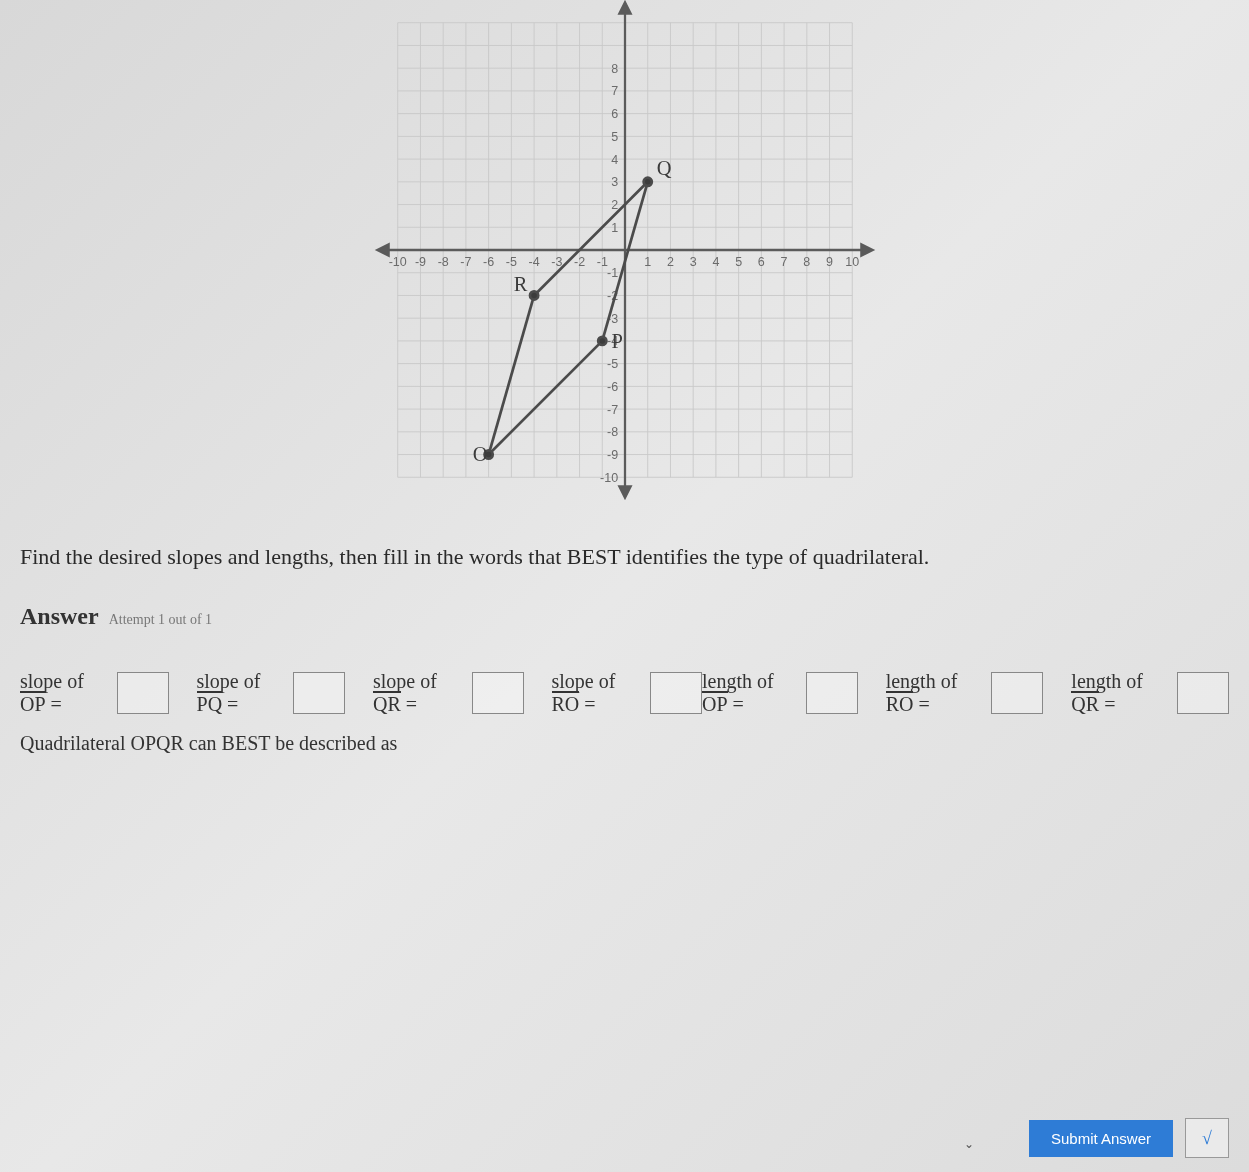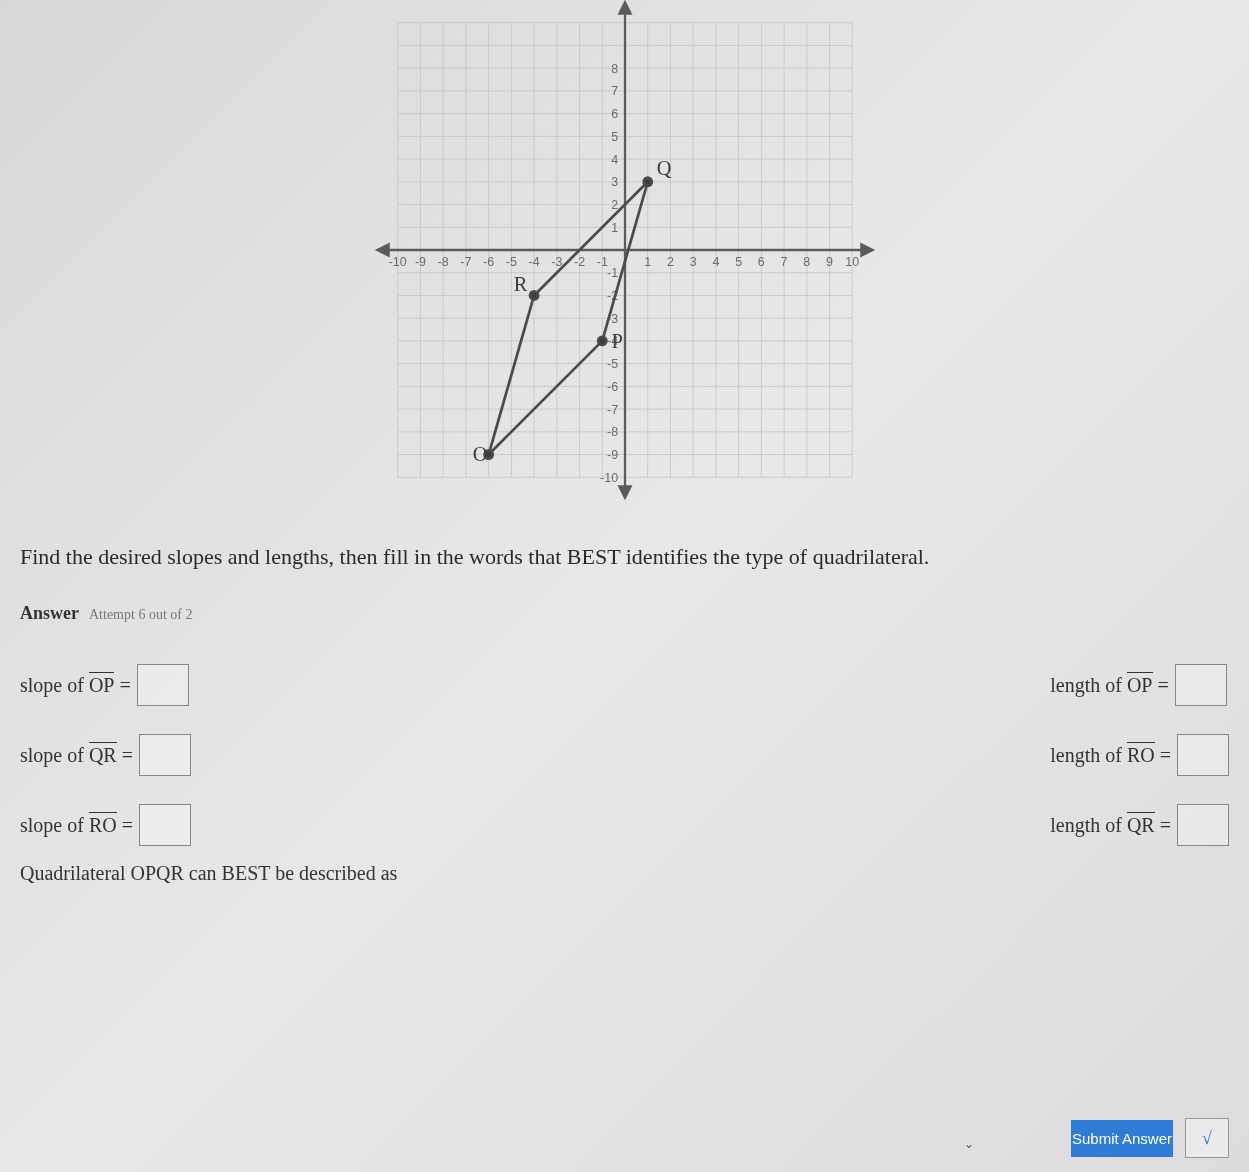--- a/index.html
+++ b/index.html
@@ -24,30 +24,30 @@
       color: #2a2a2a;
       margin: 40px 20px 5px 20px;
       line-height: 1.5;
     }
     .answer-section {
       margin: 30px 20px;
     }
     .answer-header {
       color: #333;
     }
-    .answer-header .bold { font-weight: bold; font-size: 18px; }
+    .answer-header .bold { font-weight: bold; font-size: 24px; }
     .answer-header .attempt { color: #777; font-size: 14px; margin-left: 6px; }
     .columns {
       display: flex;
       justify-content: space-between;
       margin-top: 40px;
     }
     .col-left, .col-right {
       display: flex;
-      flex-direction: column;
+      flex-direction: row;
       gap: 28px;
       justify-content: center;
     }
     .row {
       display: flex;
       align-items: center;
       gap: 6px;
     }
     .row-label {
       font-size: 20px;
@@ -82,21 +82,21 @@
       right: 20px;
       bottom: 14px;
       display: flex;
       gap: 12px;
       align-items: center;
     }
     .submit-btn {
       background: #2e7cd6;
       color: #fff;
       border: none;
-      padding: 10px 1px;
+      padding: 10px 22px;
       font-size: 15px;
       font-family: Arial, sans-serif;
       cursor: pointer;
     }
     .sqrt-btn {
       width: 44px;
       height: 40px;
       border: 1.5px solid #999;
       background: rgba(255,255,255,0.4);
       display: flex;
@@ -235,27 +235,31 @@
         </g>
     </g>
   </svg>
 </div>
 
 <div class="instruction">Find the desired slopes and lengths, then fill in the words that BEST identifies the type of quadrilateral.</div>
 
 <div class="answer-section">
   <div class="answer-header">
     <span class="bold">Answer</span>
-    <span class="attempt">Attempt 6 out of 2</span>
+    <span class="attempt">Attempt 1 out of 1</span>
   </div>
 
   <div class="columns">
     <div class="col-left" id="col-left">
         <div class="row">
           <span class="row-label"><span>slope of </span><span class="seg">OP</span><span> =</span></span>
+          <input class="input-box" style="">
+        </div>
+        <div class="row">
+          <span class="row-label"><span>slope of </span><span class="seg">PQ</span><span> =</span></span>
           <input class="input-box" style="">
         </div>
         <div class="row">
           <span class="row-label"><span>slope of </span><span class="seg">QR</span><span> =</span></span>
           <input class="input-box" style="">
         </div>
         <div class="row">
           <span class="row-label"><span>slope of </span><span class="seg">RO</span><span> =</span></span>
           <input class="input-box" style="">
         </div>

